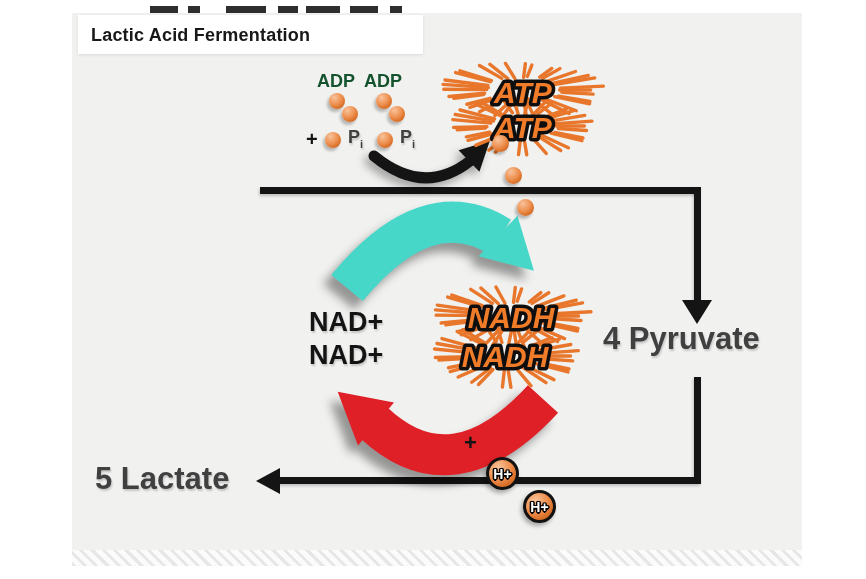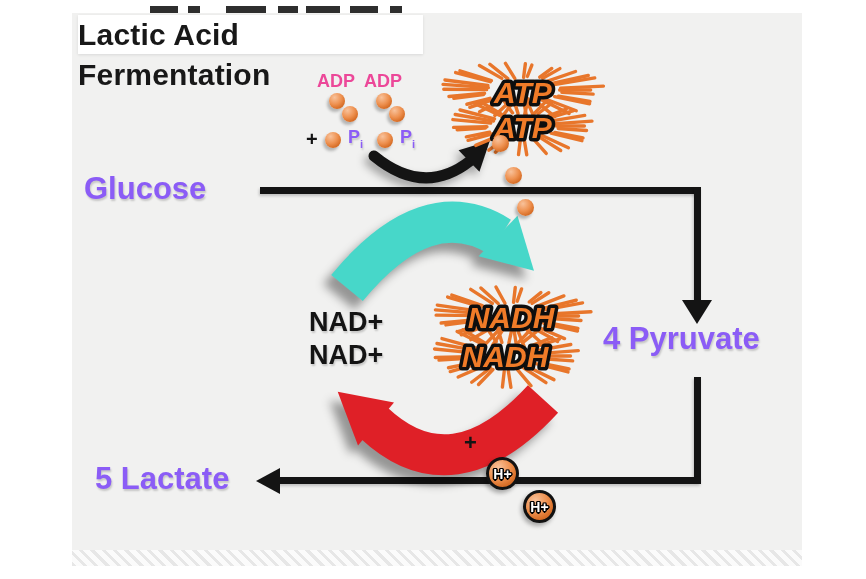--- a/index.html
+++ b/index.html
@@ -13,31 +13,31 @@
   }
   .hatch{
     position:absolute; left:72px; top:550px; width:730px; height:16px;
     background:repeating-linear-gradient(45deg,#e7e7e7 0 3px,#fbfbfb 3px 8px);
   }
   .title-box{
     position:absolute; left:78px; top:15px; width:345px; height:39px;
     background:#ffffff; box-shadow:0 1px 3px rgba(0,0,0,.10);
   }
   .title-box span{
-    display:block; line-height:40px;
-    font-size:30px; font-weight:800; color:#181818; letter-spacing:.2px;
+    display:block; padding-left:13px; line-height:40px;
+    font-size:18px; font-weight:800; color:#181818; letter-spacing:.2px;
   }
   .frag{position:absolute; height:7px; top:6px; background:#2e2e2e;}
-  .lbl{position:absolute; color:#8b5cf6; font-weight:700; white-space:nowrap;
+  .lbl{position:absolute; color:#404040; font-weight:700; white-space:nowrap;
        text-shadow:1px 2px 2px rgba(0,0,0,.18);}
   .big{font-size:31px;}
   .nad-stack{position:absolute; left:309px; top:306px; font-size:27px; font-weight:700;
        line-height:33px; color:#141414; text-shadow:1px 2px 2px rgba(0,0,0,.18);}
   .adp-row{position:absolute; left:317px; top:71px; display:flex; gap:9px;
-       font-size:18px; font-weight:700; color:#ec4899;}
+       font-size:18px; font-weight:700; color:#14532d;}
   .pi-main{font-size:18px; font-weight:700;}
   .pi-main sub{font-size:11px; font-weight:700;}
   .plus{position:absolute; font-weight:800; color:#141414;}
   .ball{
     position:absolute; border-radius:50%;
     background:radial-gradient(circle at 35% 28%, #f8c29b 0%, #ee9150 45%, #d86f28 72%, #bd5a1d 100%);
     box-shadow:-2px 3px 3px rgba(0,0,0,.25);
   }
   .hball{
     position:absolute; width:33px; height:33px; border-radius:50%;
@@ -257,21 +257,20 @@
     <text class="burst-text" x="523" y="103" style="fill:var(--orange-text)">ATP</text>
     <text class="burst-text" x="523" y="138" style="fill:var(--orange-text)">ATP</text>
     <text class="burst-text" x="511" y="328" style="fill:var(--orange-text)">NADH</text>
     <text class="burst-text" x="505" y="367" style="fill:var(--orange-text)">NADH</text>
   </svg>
 
   <div class="ball z4" style="left:492px;top:135px;width:17px;height:17px;"></div>
   <div class="ball z4" style="left:505px;top:150px;width:17px;height:17px;"></div>
   <div class="ball z4" style="left:517px;top:165px;width:17px;height:17px;"></div>
 
-  <div class="lbl big" style="left:84px;top:171px;">Glucose</div>
   <div class="lbl big" style="left:603px;top:321px;">4 Pyruvate</div>
   <div class="lbl big" style="left:95px;top:461px;">5 Lactate</div>
 
   <div class="nad-stack">
     <div>NAD+</div>
     <div>NAD+</div>
   </div>
 
   <div class="plus z4" style="left:464px;top:379px;font-size:22px;">+</div>
   <div class="hball z4" style="left:486px;top:380px;">

